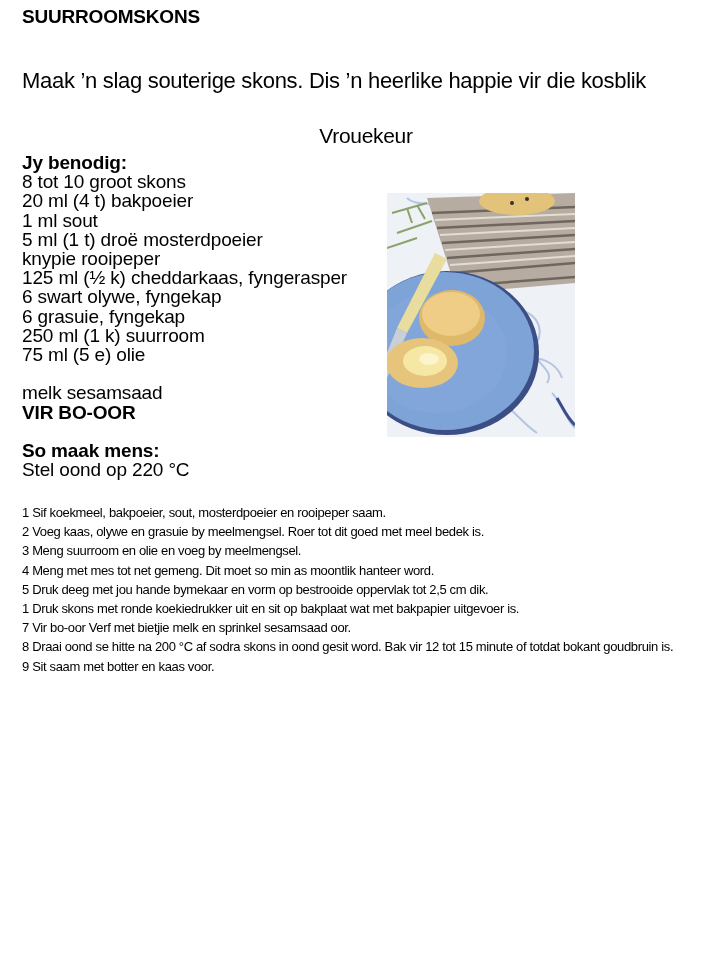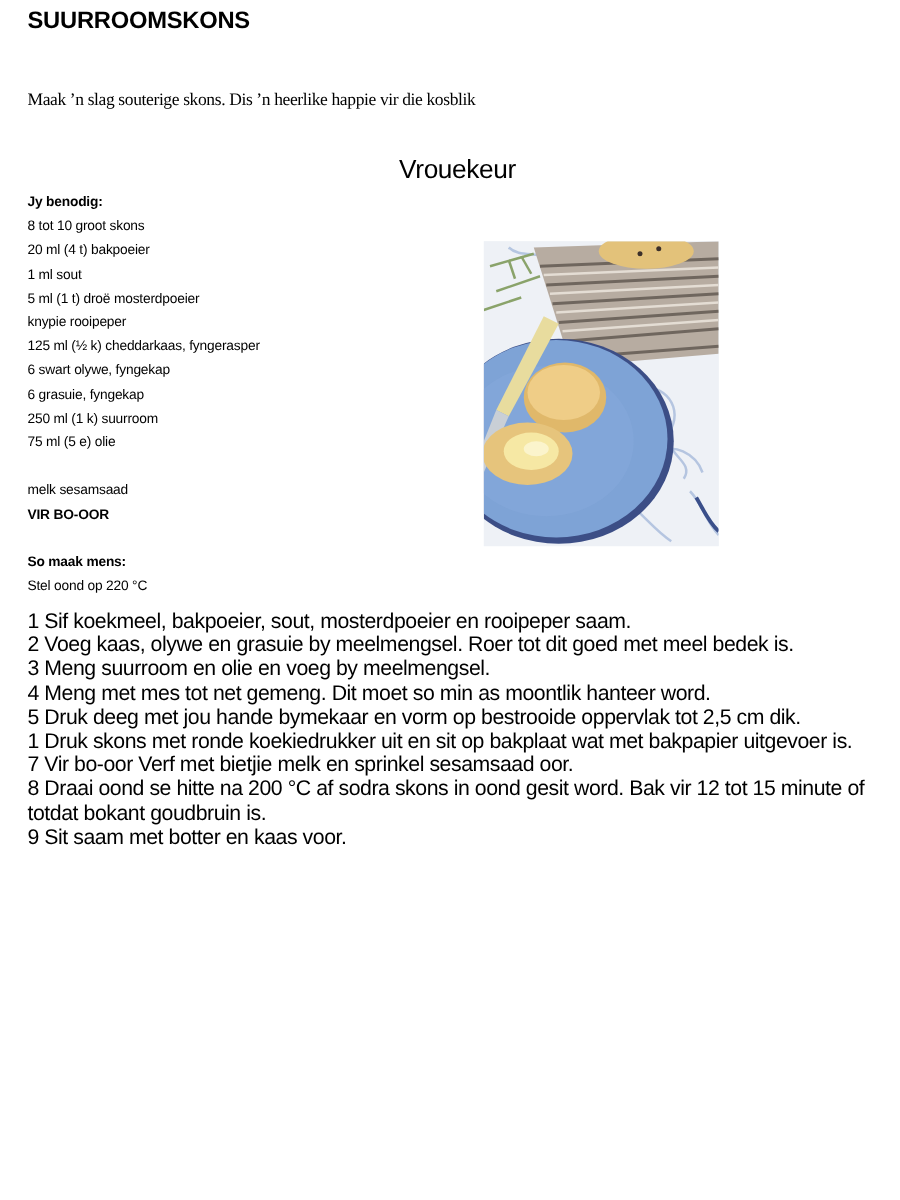--- a/index.html
+++ b/index.html
@@ -4,33 +4,33 @@
   <style>
     html, body { margin: 0; padding: 0; }
     body {
       width: 720px; height: 960px; background: #ffffff; position: relative; overflow: hidden;
       font-family: "Liberation Sans", "DejaVu Sans", sans-serif; color: #000;
     }
     .title {
       position: absolute; left: 22px; top: 6px; font-size: 19px; font-weight: bold; letter-spacing: -0.2px;
     }
     .subtitle {
-      position: absolute; left: 22px; top: 66px; font-size: 14px; line-height: 29px; letter-spacing: -0.3px; white-space: nowrap; font-family: Liberation Serif, serif;
+      position: absolute; left: 22px; top: 66px; font-size: 22px; line-height: 29px; letter-spacing: -0.3px; white-space: nowrap;
     }
     .publication {
       position: absolute; left: 0; width: 732px; top: 124px; font-size: 21px; text-align: center; letter-spacing: -0.3px;
     }
     .body-text {
-      position: absolute; left: 22px; top: 153px; font-size: 11px; line-height: 19.2px; letter-spacing: -0.15px;
+      position: absolute; left: 22px; top: 153px; font-size: 19px; line-height: 19.2px; letter-spacing: -0.15px;
     }
     .body-text .bold { font-weight: bold; }
     .line { white-space: nowrap; min-height: 19.2px; }
     .gap { height: 19.2px; }
     .steps {
-      position: absolute; left: 22px; top: 487px; width: 680px; font-size: 17px; line-height: 19.2px; letter-spacing: -0.35px;
+      position: absolute; left: 22px; top: 503px; width: 680px; font-size: 13px; line-height: 19.2px; letter-spacing: -0.35px;
     }
     .photo {
       position: absolute; left: 387px; top: 193px; width: 188px; height: 244px; overflow: hidden; background: #eef1f6;
     }
   </style>
 </head>
 <body>
 
 <div>
 

